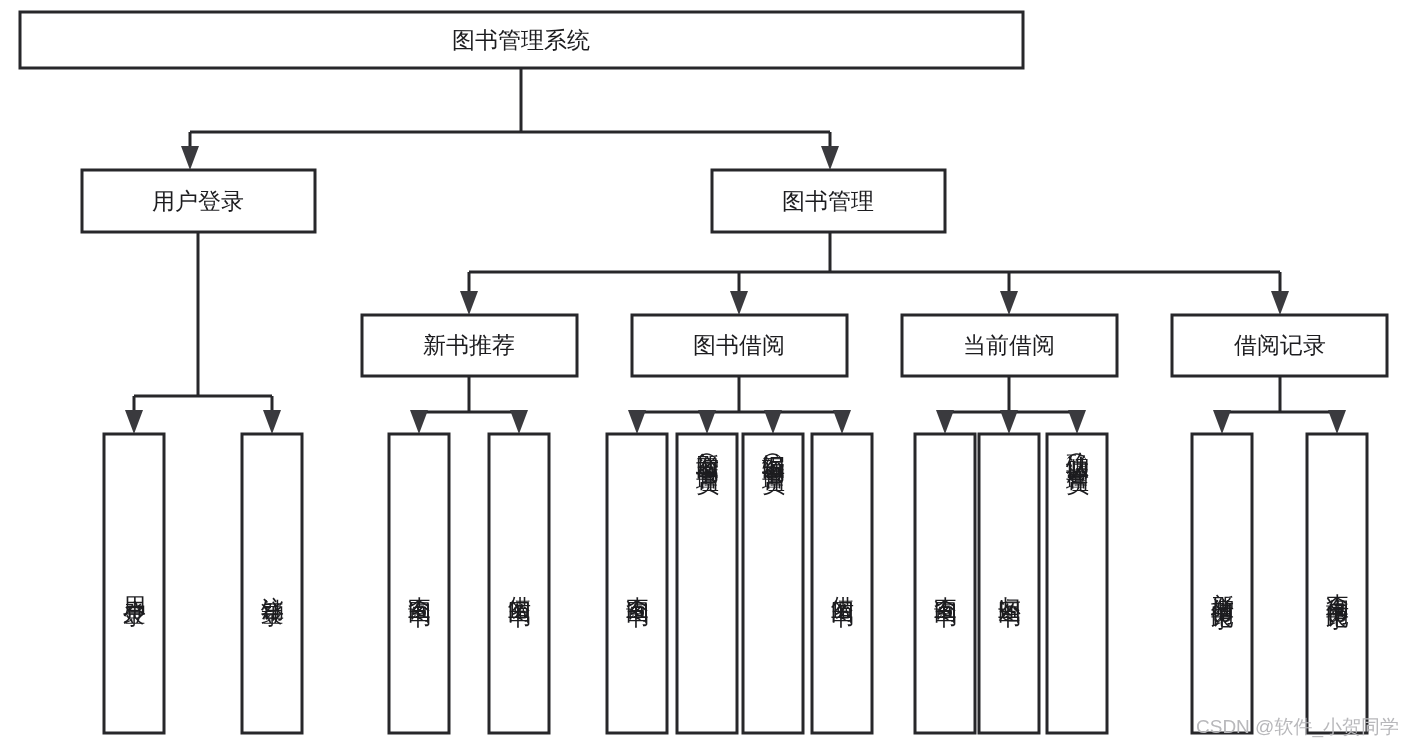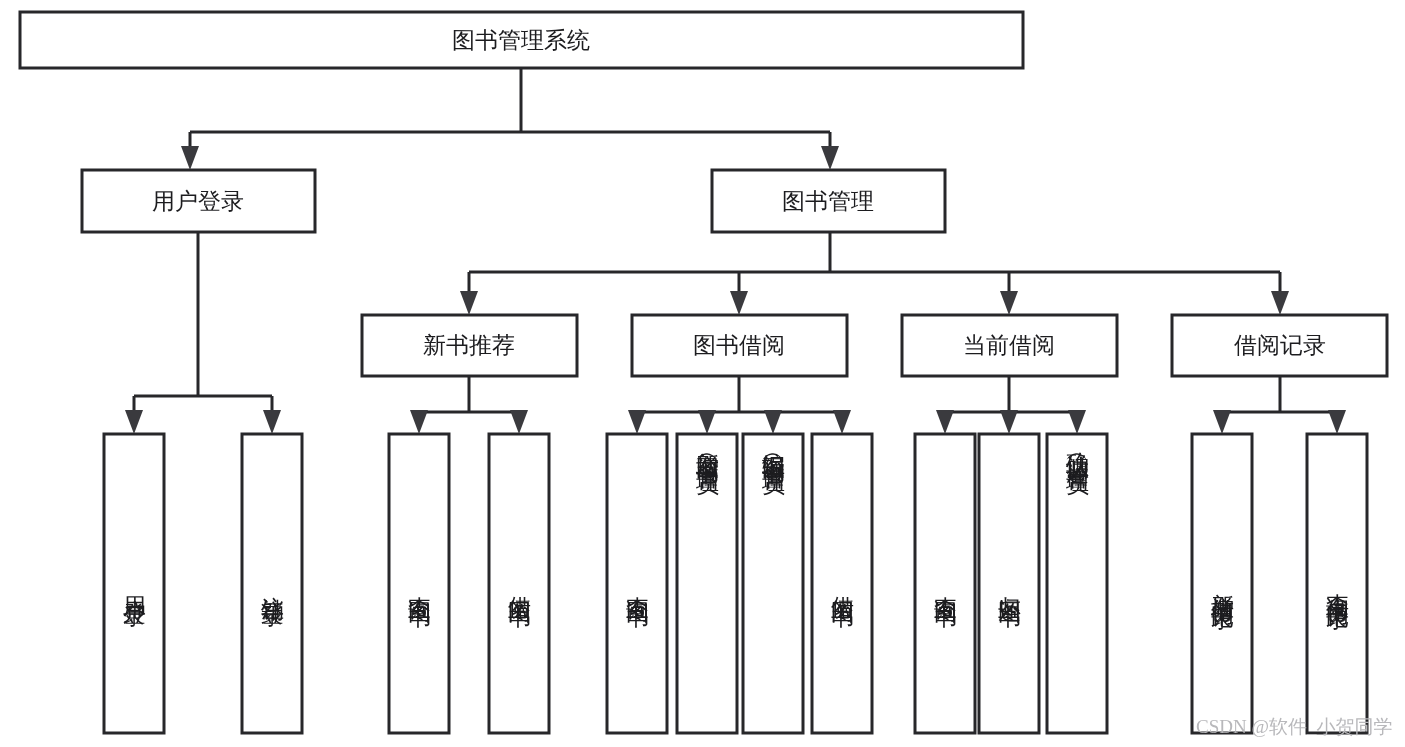--- a/index.html
+++ b/index.html
@@ -64,21 +64,21 @@
     font-family: "DejaVu Sans", "Liberation Sans", sans-serif;
     font-size: 23px;
     line-height: 1.12;
     letter-spacing: 3px;
     color: #1c1c1f;
     white-space: nowrap;
     text-align: center;
   }
   .watermark {
     position: absolute;
-    font-family: Liberation Serif, serif;
+    font-family: Liberation Sans, sans-serif;
     font-size: 19px;
     color: #b8b8bb;
     white-space: nowrap;
     pointer-events: none;
   }
 </style>
 </head>
 <body>
 
 <div id="diagram-root">

